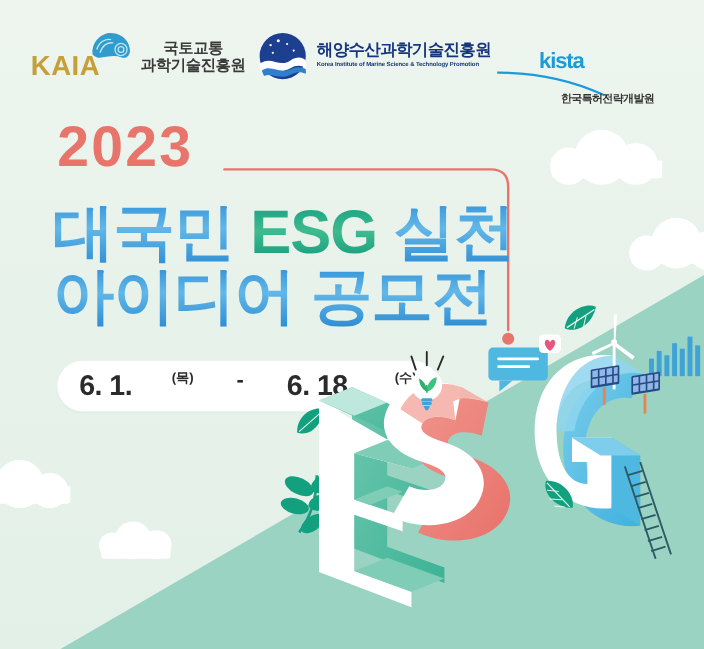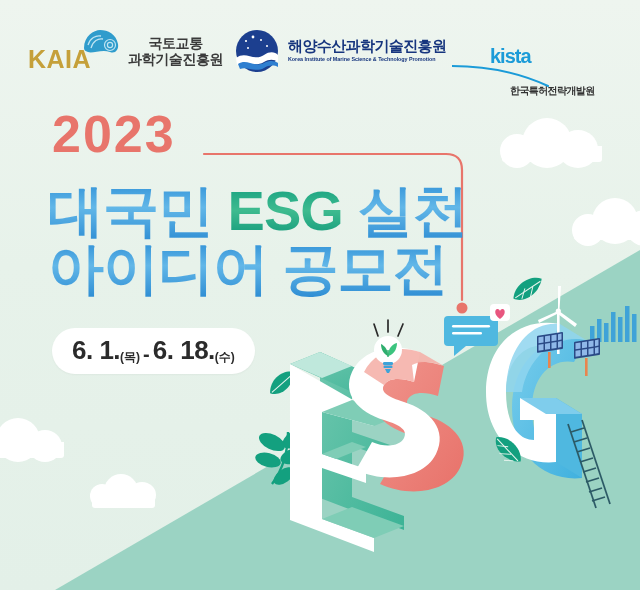--- a/index.html
+++ b/index.html
@@ -58,22 +58,23 @@
   .esg-g{
     background:linear-gradient(180deg,#0f9b7e 0%,#3ebb8f 50%,#0d9578 100%);
     -webkit-background-clip:text;background-clip:text;color:transparent;
   }
 
   
   .date-badge{
     position:absolute;left:52px;top:328px;
     background:#ffffff;border-radius:26px;
     padding:7px 20px 8px 20px;
-    display:inline-flex;align-items:flex-end;
+    display:inline-flex;align-items:flex-start;
     box-shadow:0 1px 2px rgba(0,0,0,.04);
+    gap:36px;
   }
   .date-main{font-size:26px;font-weight:800;color:#2b2b2b;letter-spacing:-.5px;}
   .date-day{font-size:12px;font-weight:700;color:#2b2b2b;}
   .date-sep{font-size:20px;font-weight:800;color:#2b2b2b;padding:0 3px;}
 
   
   .connector{position:absolute;left:200px;top:140px;}
 
   
   .art{position:absolute;left:0;top:0;width:640px;height:590px;}

